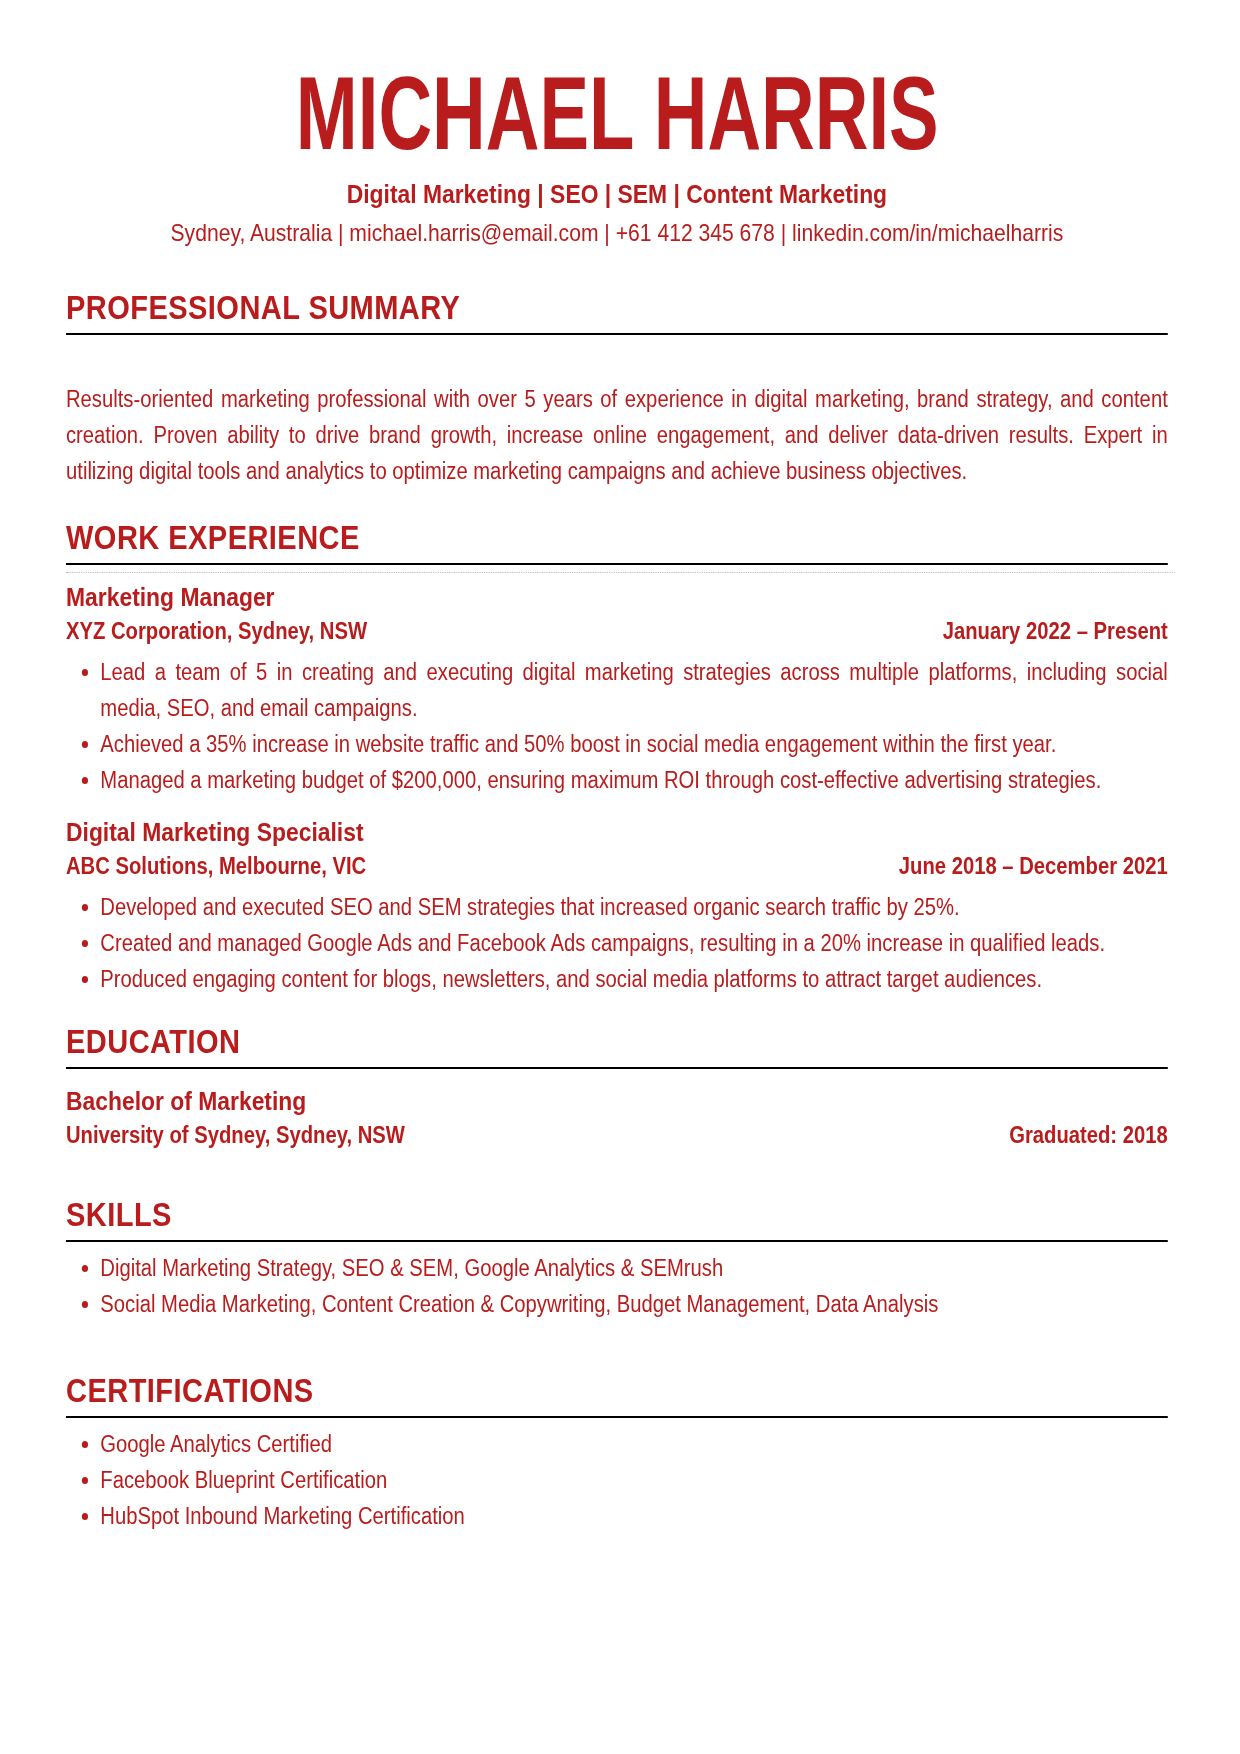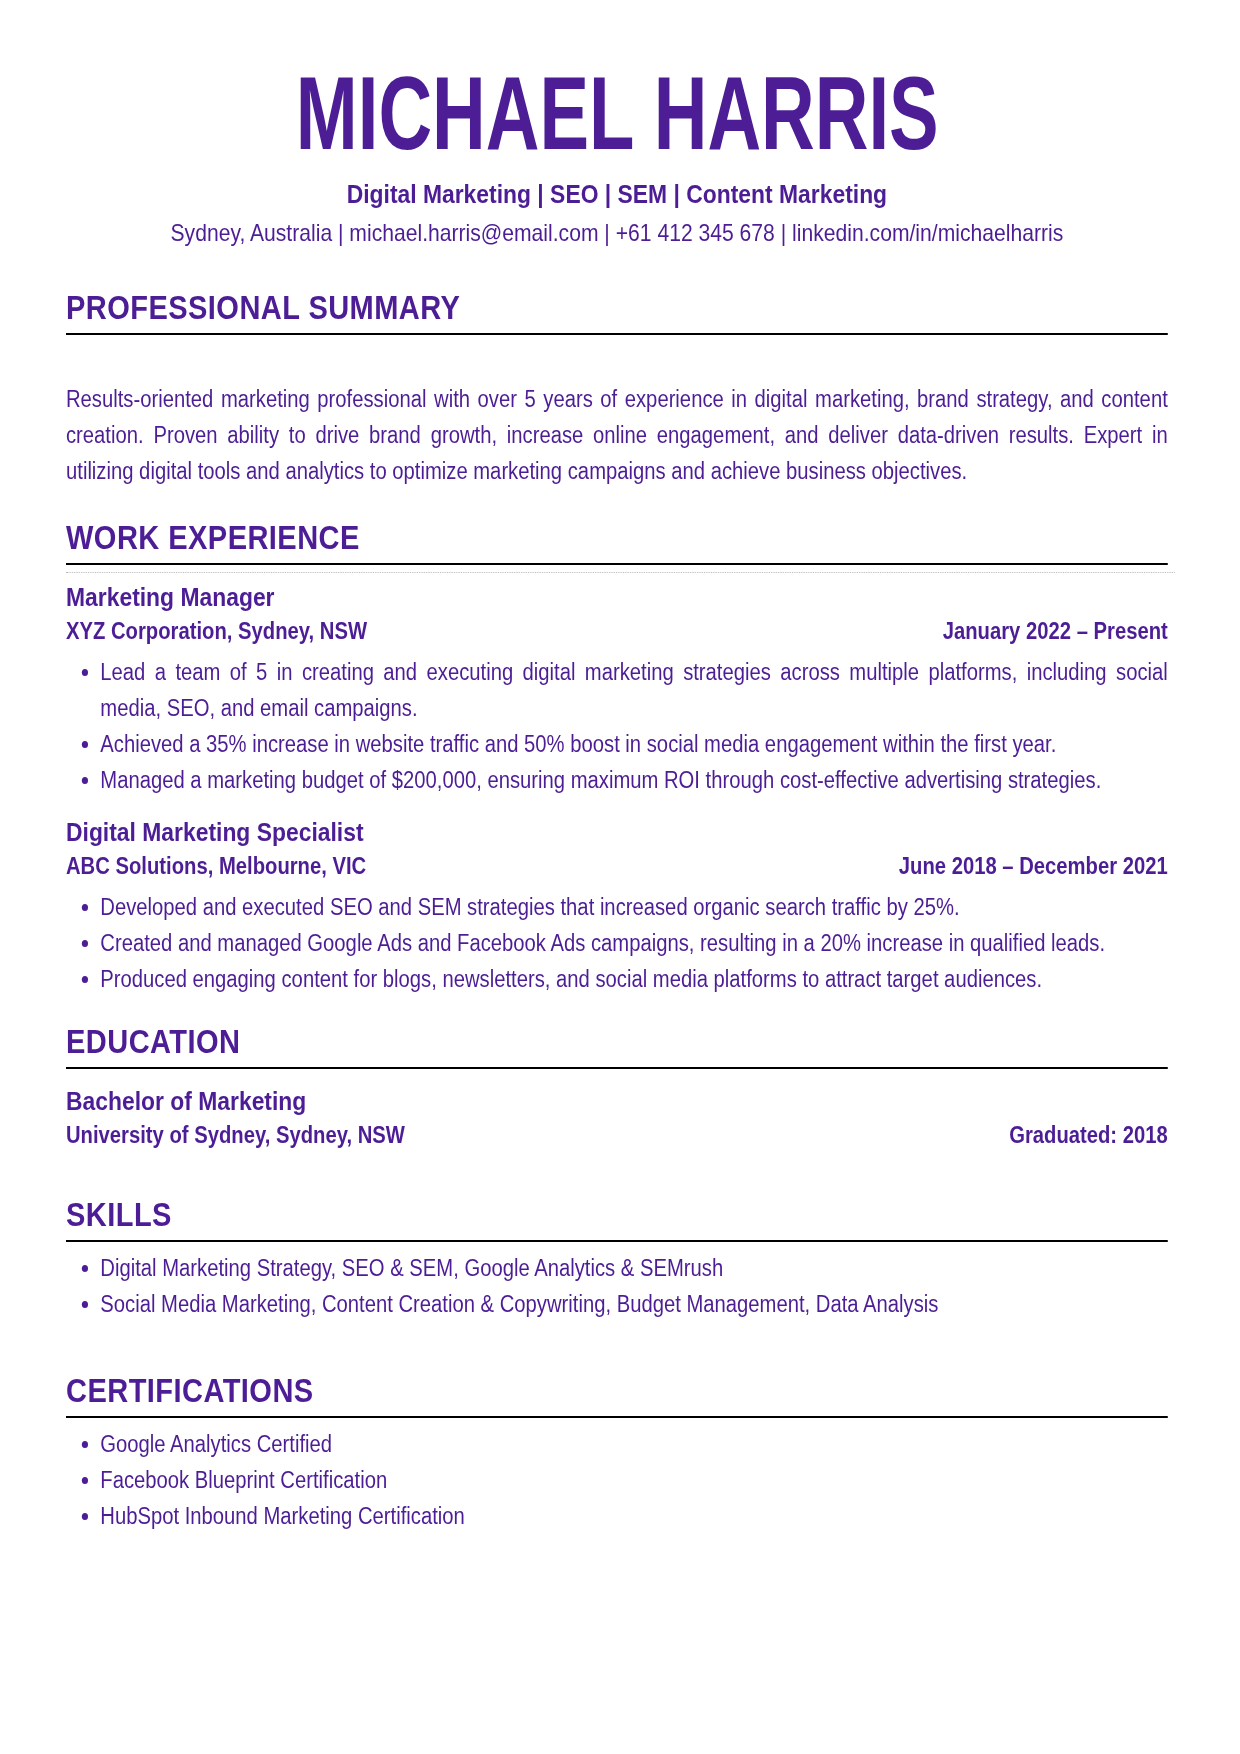--- a/index.html
+++ b/index.html
@@ -1,19 +1,19 @@
 <!DOCTYPE html>
 <html><head>
 <meta charset="utf-8">
 <style>
   html, body { margin:0; padding:0; background:#ffffff; }
   .page {
     position:relative;
     width:1240px; height:1754px;
-    background:#ffffff; color:#4c1d95;
+    background:#ffffff; color:#b91c1c;
     font-family:"Liberation Sans","DejaVu Sans",sans-serif;
     overflow:hidden;
   }
   
   .content {
     width:1252px;
     margin-left:66px;
     transform:scaleX(0.88);
     transform-origin:0 0;
   }

